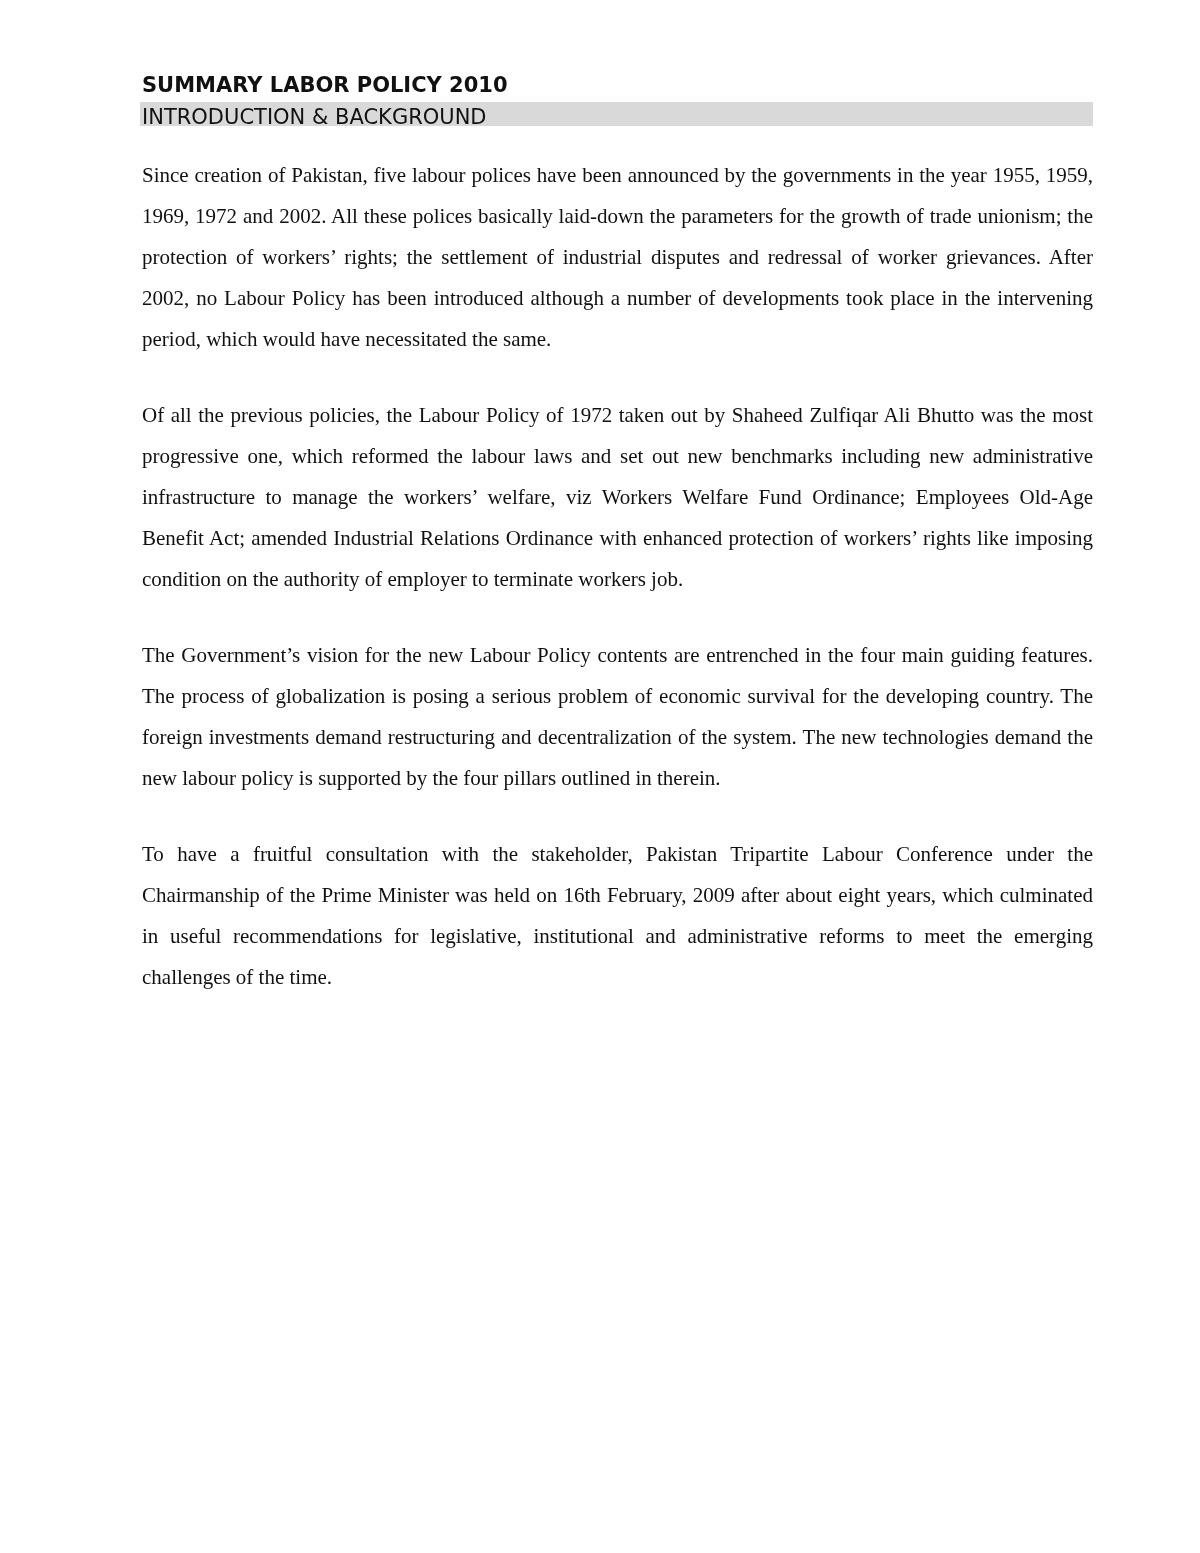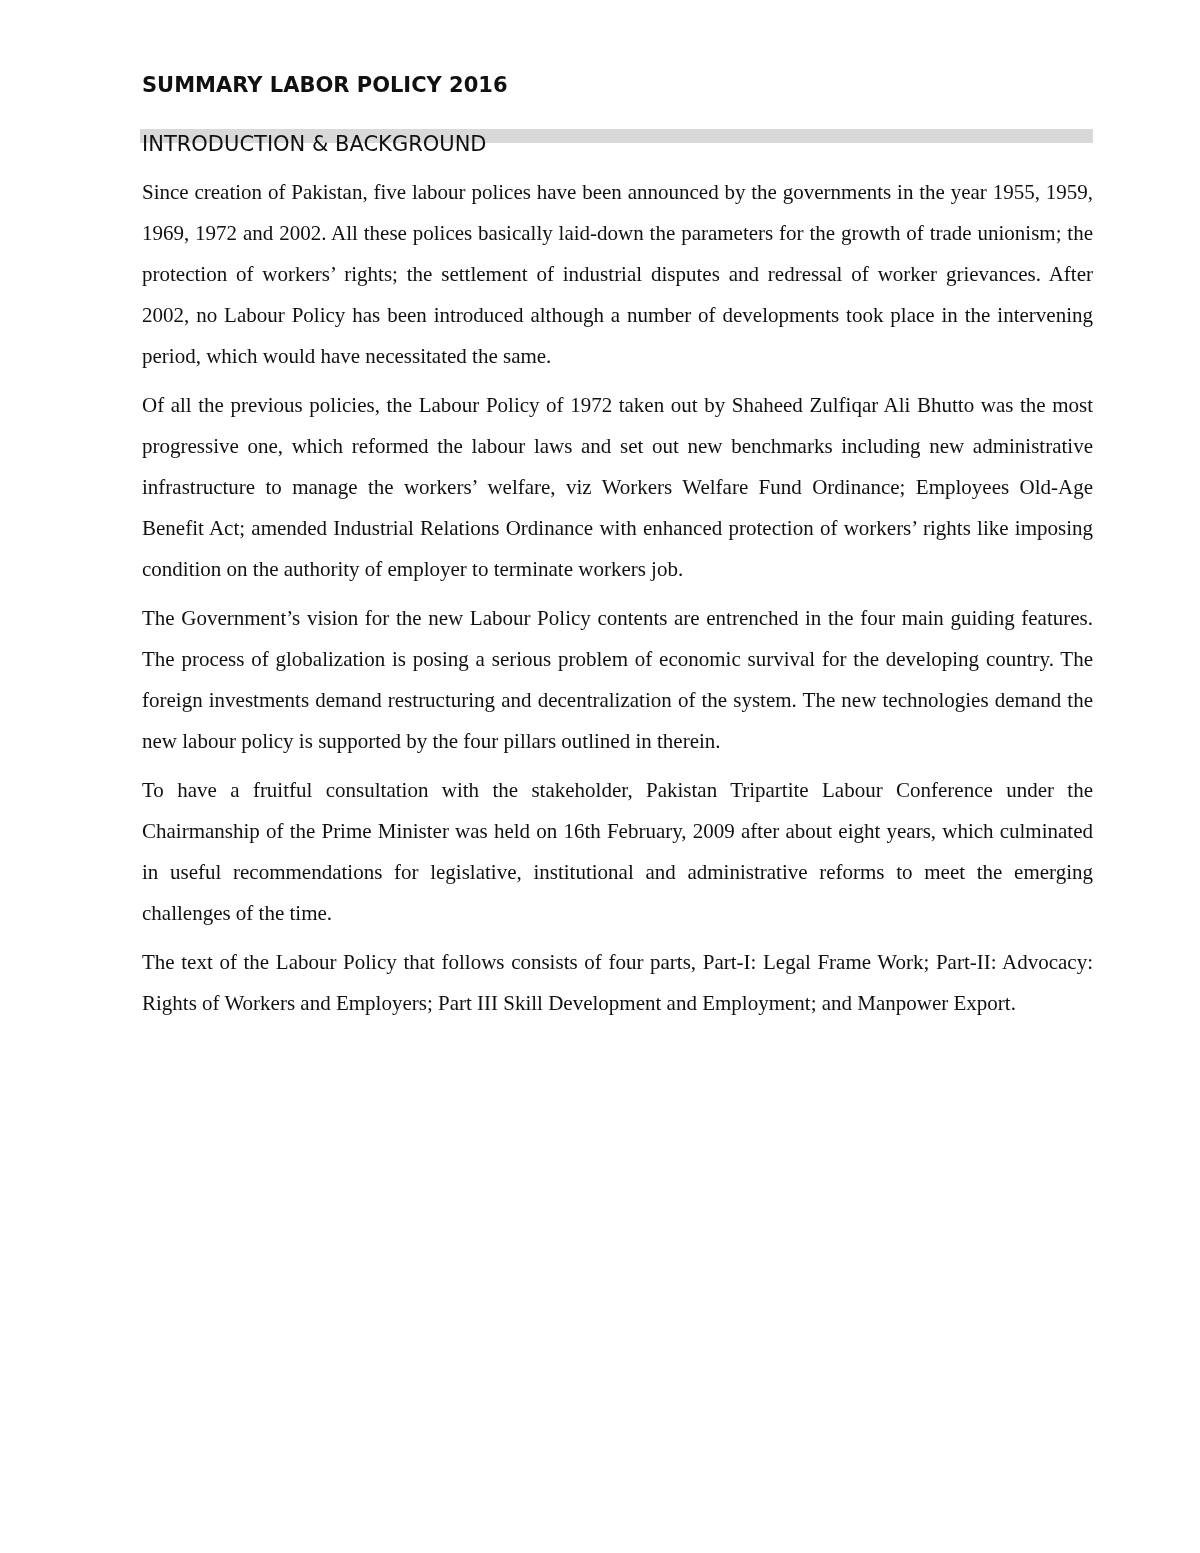--- a/index.html
+++ b/index.html
@@ -22,44 +22,42 @@
       width: 951px;
     }
     .doc-title {
       font-size: 21px;
       line-height: 34px;
       margin: 0;
       height: 34px;
       letter-spacing: 0px;
     }
     .section-heading {
-      margin-top: 27px;
       background: #d9d9d9;
       font-size: 21px;
       line-height: 30px;
-      height: 14px;
+      height: 24px;
       padding: 0;
       margin-left: -2px;
       padding-left: 2px;
       width: 951px;
     }
     .para {
       font-size: 21px;
       line-height: 41px;
       text-align: justify;
       margin: 0;
       font-family: Liberation Serif, serif;
     }
     .para-1 { margin-top: 29px; }
-    .para-gap { margin-top: 8px; }
+    .para-gap { margin-top: 35px; }
   </style>
 </head>
 <body>
 
 <div class="page">
-  <h1 class="doc-title">SUMMARY LABOR POLICY 2016</h1>
+  <h1 class="doc-title">SUMMARY LABOR POLICY 2010</h1>
   <div class="section-heading">INTRODUCTION &amp; BACKGROUND</div>
   <p class="para para-1">Since creation of Pakistan, five labour polices have been announced by the governments in the year 1955, 1959, 1969, 1972 and 2002. All these polices basically laid-down the parameters for the growth of trade unionism; the protection of workers’ rights; the settlement of industrial disputes and redressal of worker grievances. After 2002, no Labour Policy has been introduced although a number of developments took place in the intervening period, which would have necessitated the same.</p>
   <p class="para para-gap">Of all the previous policies, the Labour Policy of 1972 taken out by Shaheed Zulfiqar Ali Bhutto was the most progressive one, which reformed the labour laws and set out new benchmarks including new administrative infrastructure to manage the workers’ welfare, viz Workers Welfare Fund Ordinance; Employees Old-Age Benefit Act; amended Industrial Relations Ordinance with enhanced protection of workers’ rights like imposing condition on the authority of employer to terminate workers job.</p>
   <p class="para para-gap">The Government’s vision for the new Labour Policy contents are entrenched in the four main guiding features. The process of globalization is posing a serious problem of economic survival for the developing country. The foreign investments demand restructuring and decentralization of the system. The new technologies demand the new labour policy is supported by the four pillars outlined in therein.</p>
   <p class="para para-gap">To have a fruitful consultation with the stakeholder, Pakistan Tripartite Labour Conference under the Chairmanship of the Prime Minister was held on 16th February, 2009 after about eight years, which culminated in useful recommendations for legislative, institutional and administrative reforms to meet the emerging challenges of the time.</p>
-  <p class="para para-gap">The text of the Labour Policy that follows consists of four parts, Part-I: Legal Frame Work; Part-II: Advocacy: Rights of Workers and Employers; Part III Skill Development and Employment; and Manpower Export.</p>
 </div>
 
 </body></html>

